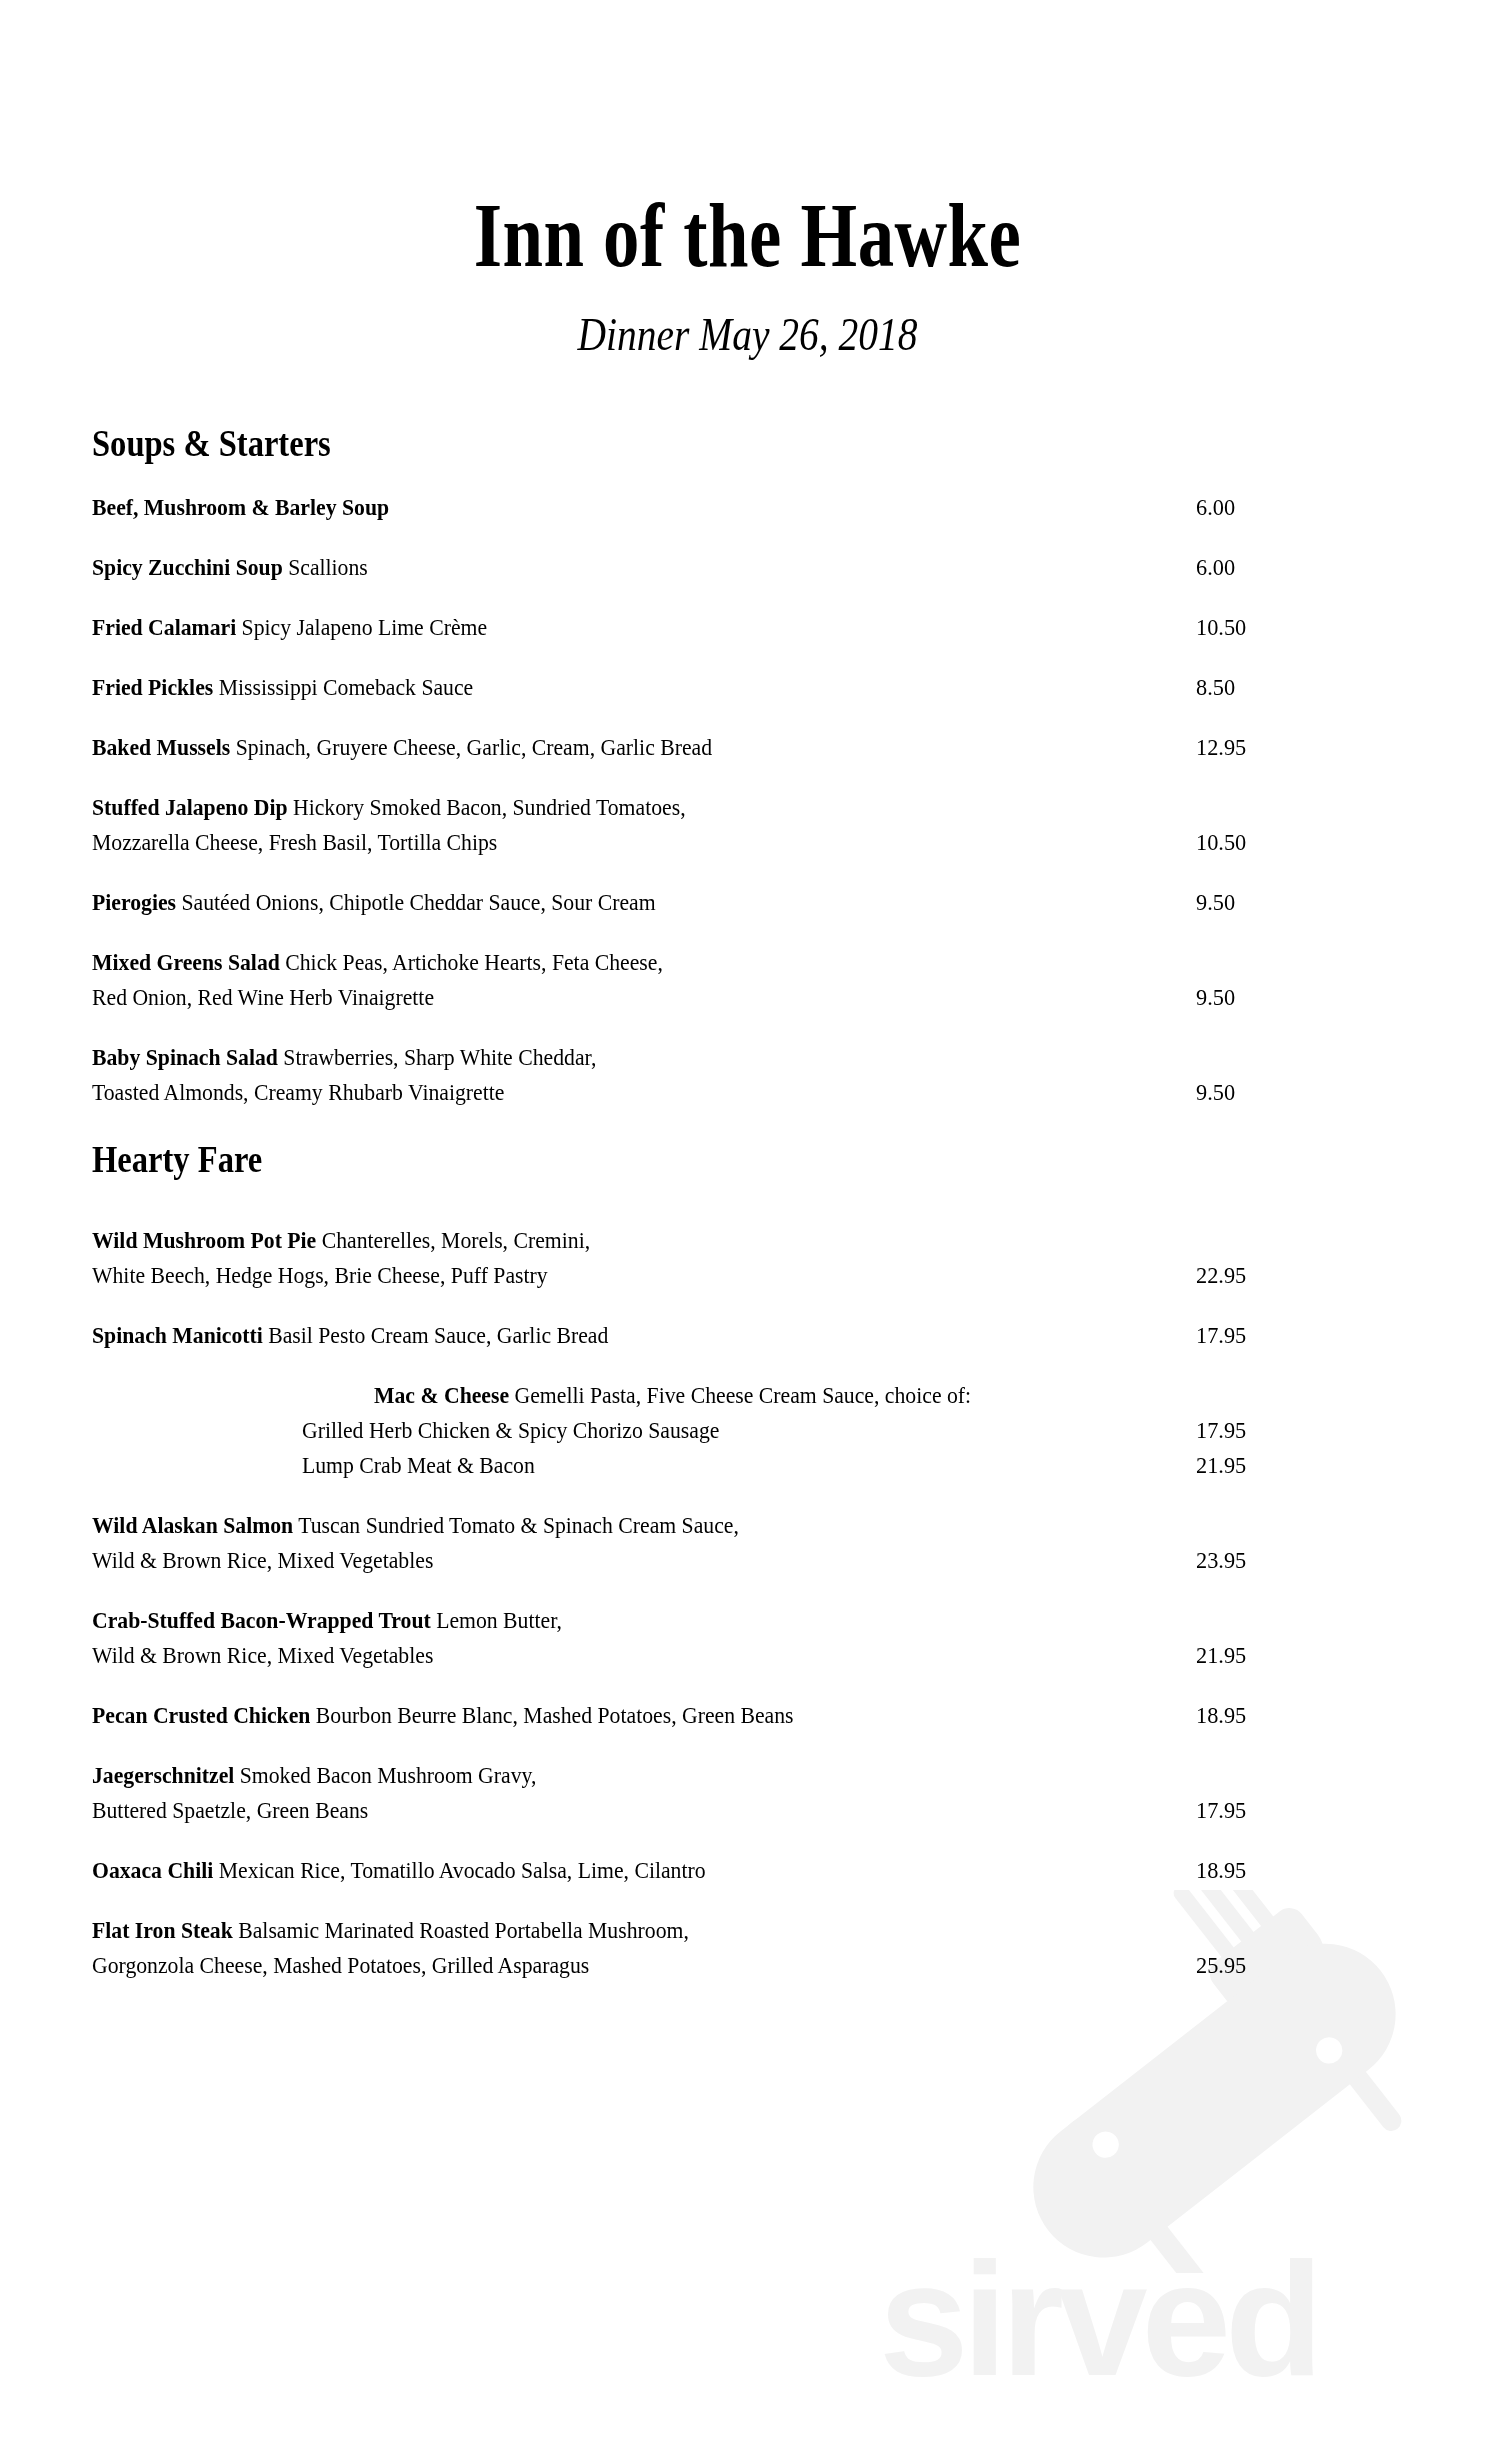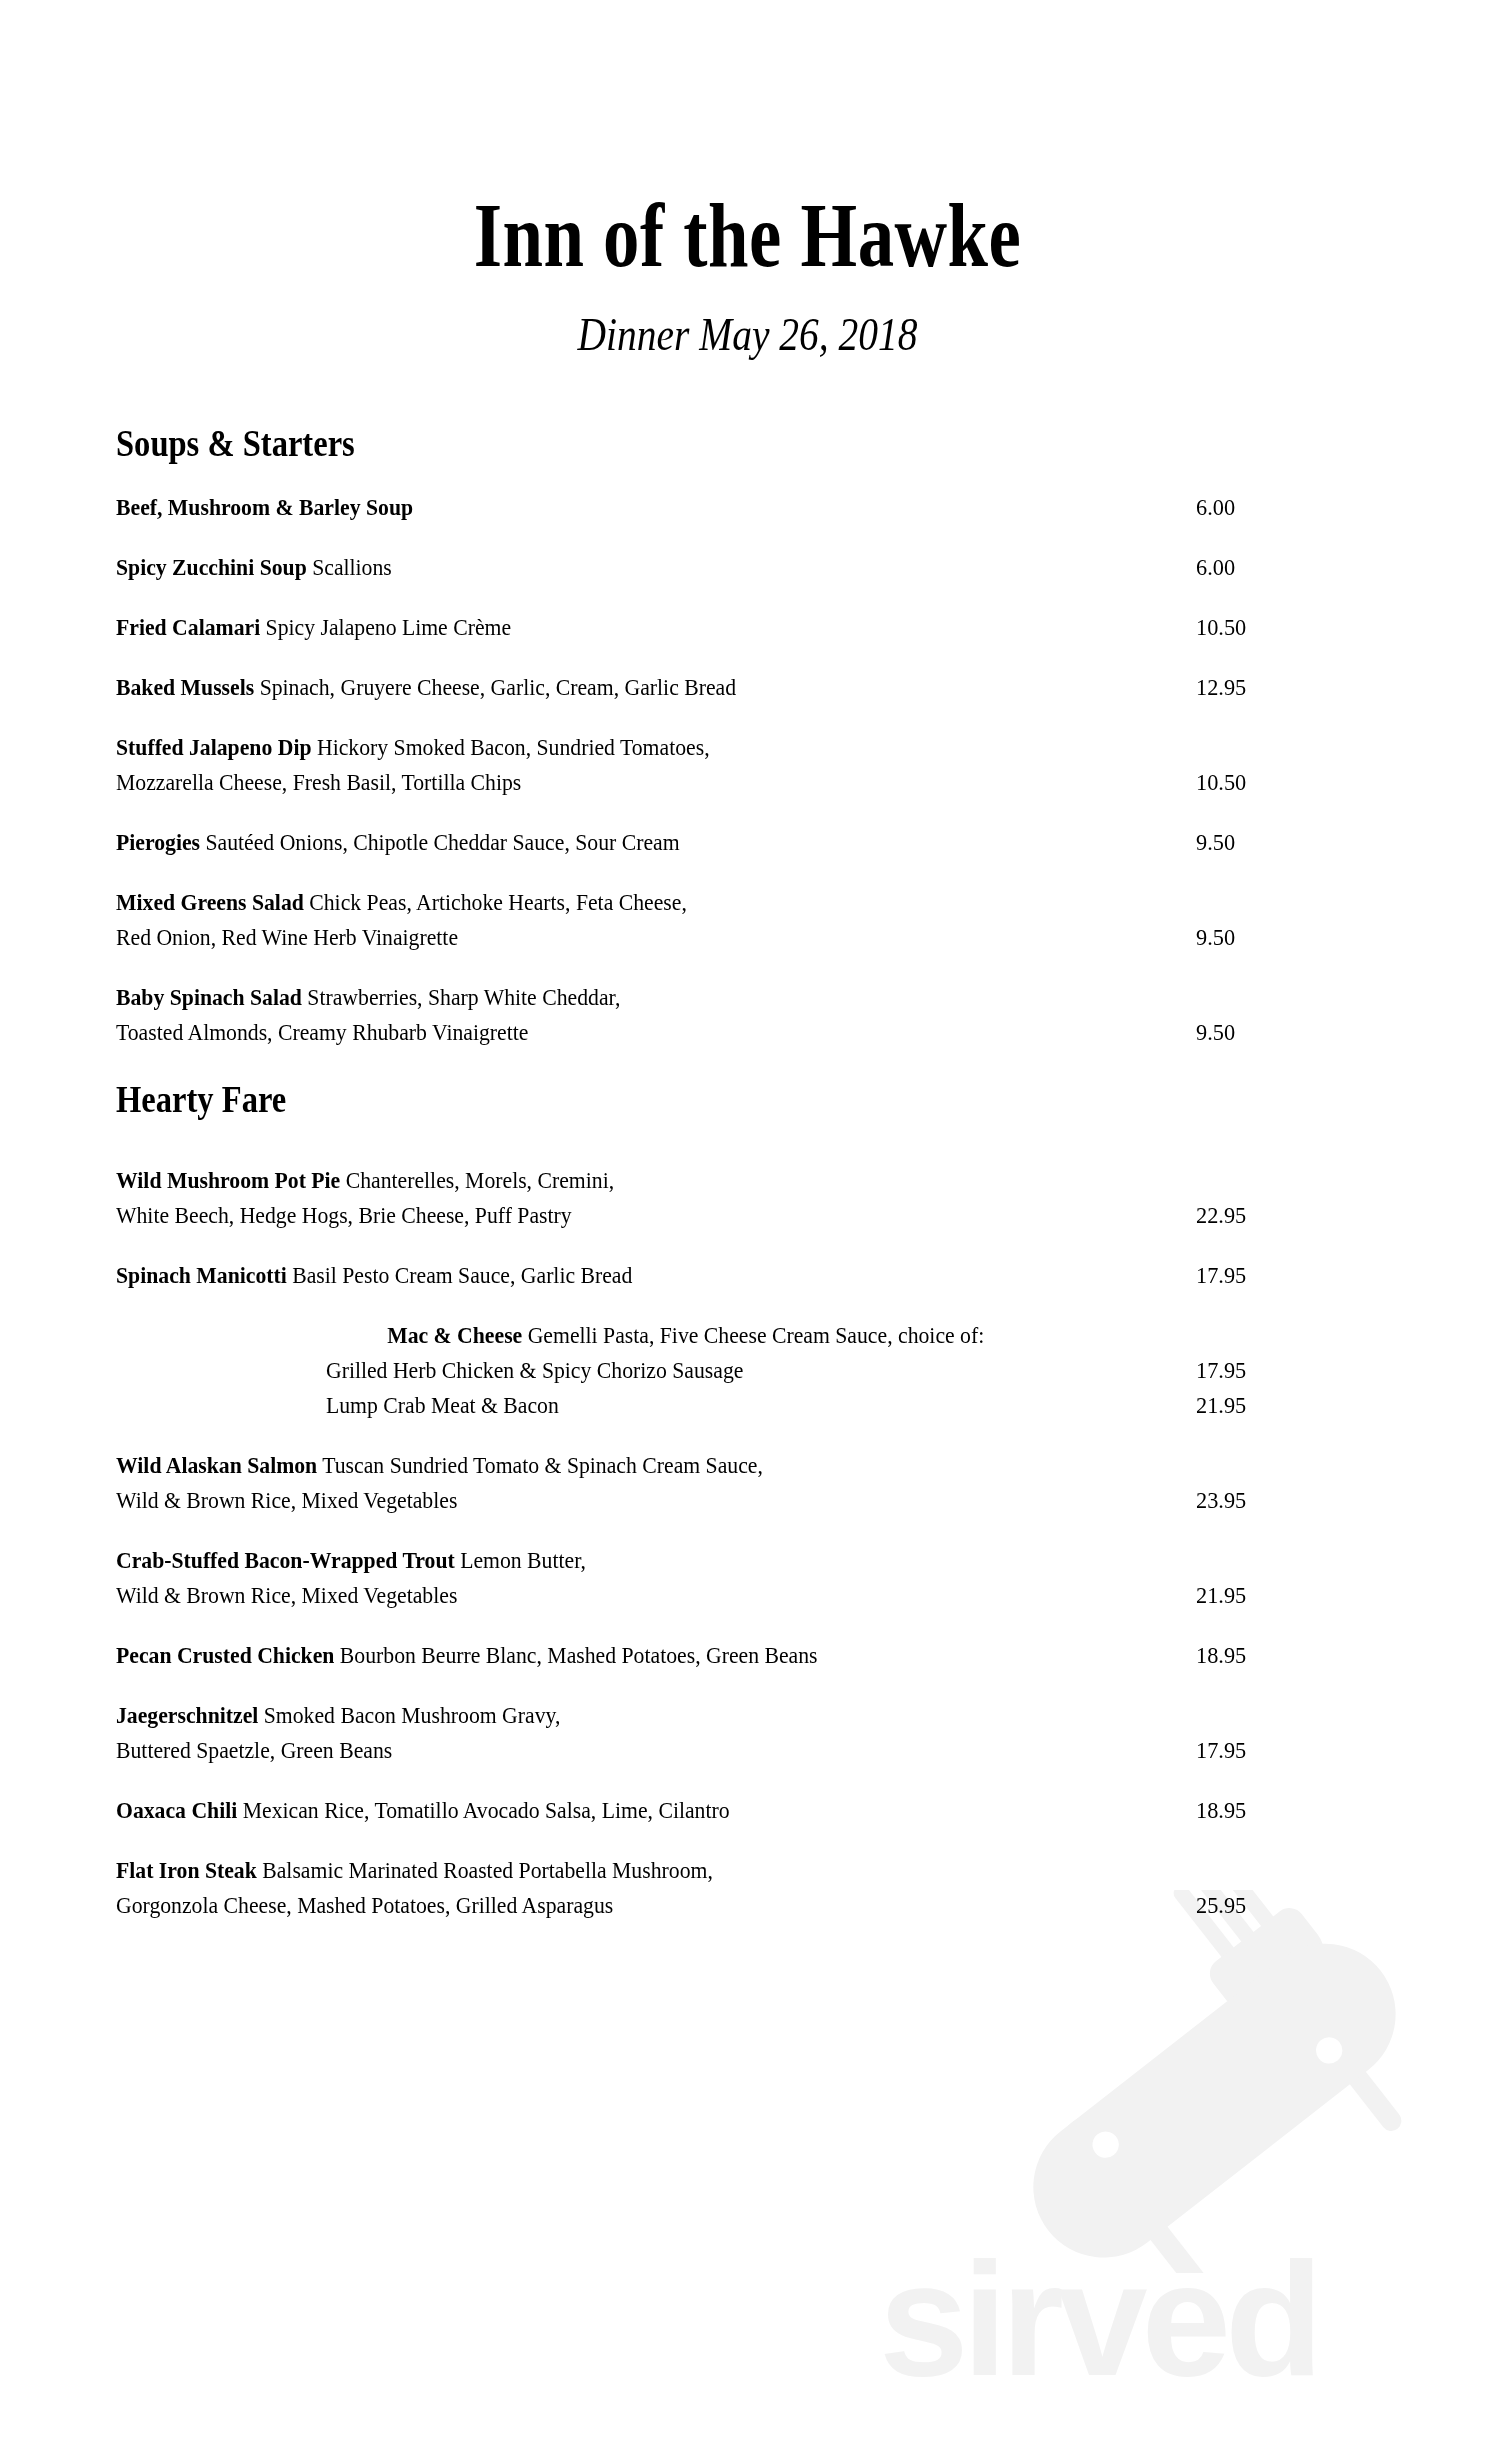--- a/index.html
+++ b/index.html
@@ -73,21 +73,21 @@
     font-weight: 400;
     line-height: 1.0;
     margin-top: 30px;
     transform: scaleX(0.84);
     transform-origin: center top;
     white-space: nowrap;
   }
 
   .menu-body {
     margin: 0;
-    padding: 0 120px 0 116px;
+    padding: 0 120px 0 92px;
   }
 
   .section {
     margin: 0;
   }
   #section-soups { margin-top: 67px; }
   #section-hearty { }
 
   .section-heading {
     font-size: 37px;
@@ -211,20 +211,24 @@
             <div class="item-text"><span class="item-name">Beef, Mushroom &amp; Barley Soup</span><span class="item-desc"></span></div>
             <div class="item-price">6.00</div>
           </div>
           <div class="item">
             <div class="item-text"><span class="item-name">Spicy Zucchini Soup</span><span class="item-desc"> Scallions</span></div>
             <div class="item-price">6.00</div>
           </div>
           <div class="item">
             <div class="item-text"><span class="item-name">Fried Calamari</span><span class="item-desc"> Spicy Jalapeno Lime Crème</span></div>
             <div class="item-price">10.50</div>
+          </div>
+          <div class="item">
+            <div class="item-text"><span class="item-name">Fried Pickles</span><span class="item-desc"> Mississippi Comeback Sauce</span></div>
+            <div class="item-price">8.50</div>
           </div>
           <div class="item">
             <div class="item-text"><span class="item-name">Baked Mussels</span><span class="item-desc"> Spinach, Gruyere Cheese, Garlic, Cream, Garlic Bread</span></div>
             <div class="item-price">12.95</div>
           </div>
           <div class="item multiline">
             <div class="item-text"><span class="item-name">Stuffed Jalapeno Dip</span><span class="item-desc"> Hickory Smoked Bacon, Sundried Tomatoes,</span><br><span class="item-desc">Mozzarella Cheese, Fresh Basil, Tortilla Chips</span></div>
             <div class="item-price">10.50</div>
           </div>
           <div class="item">

